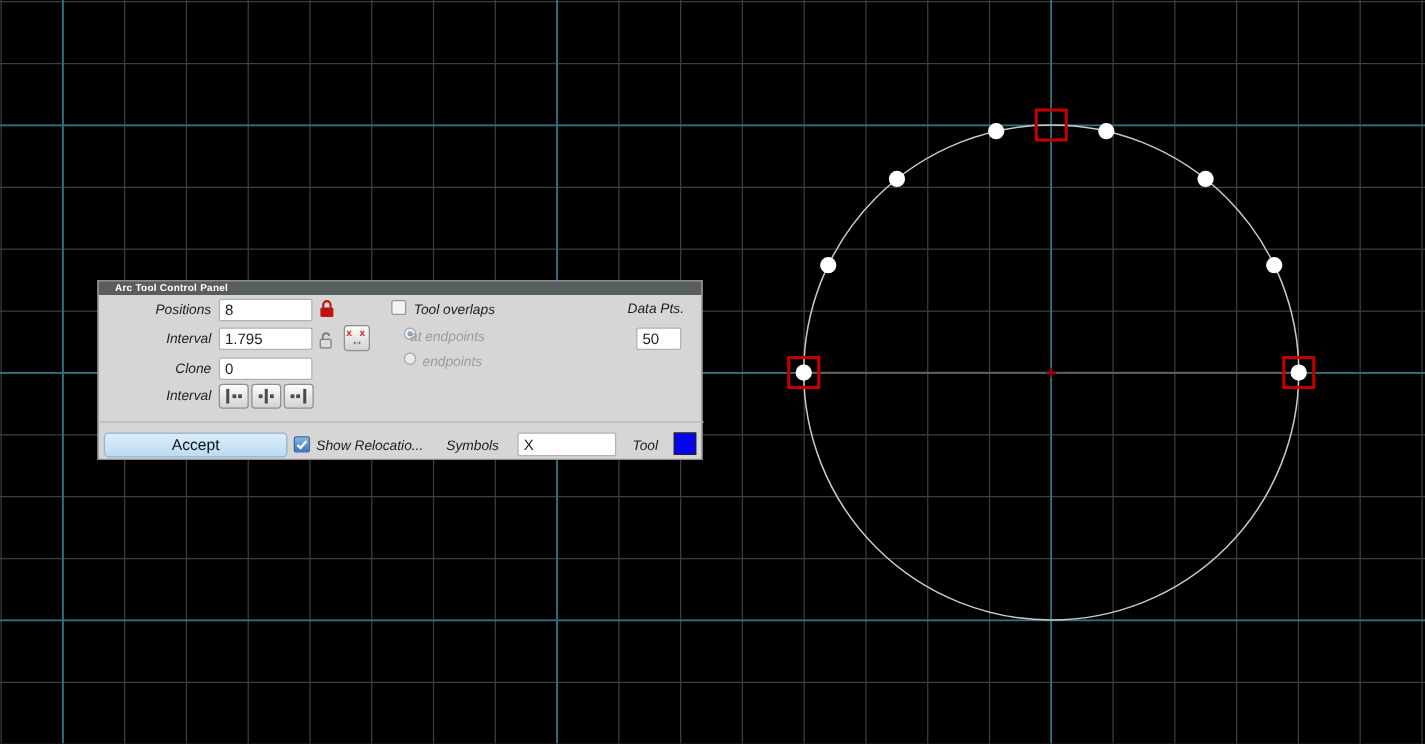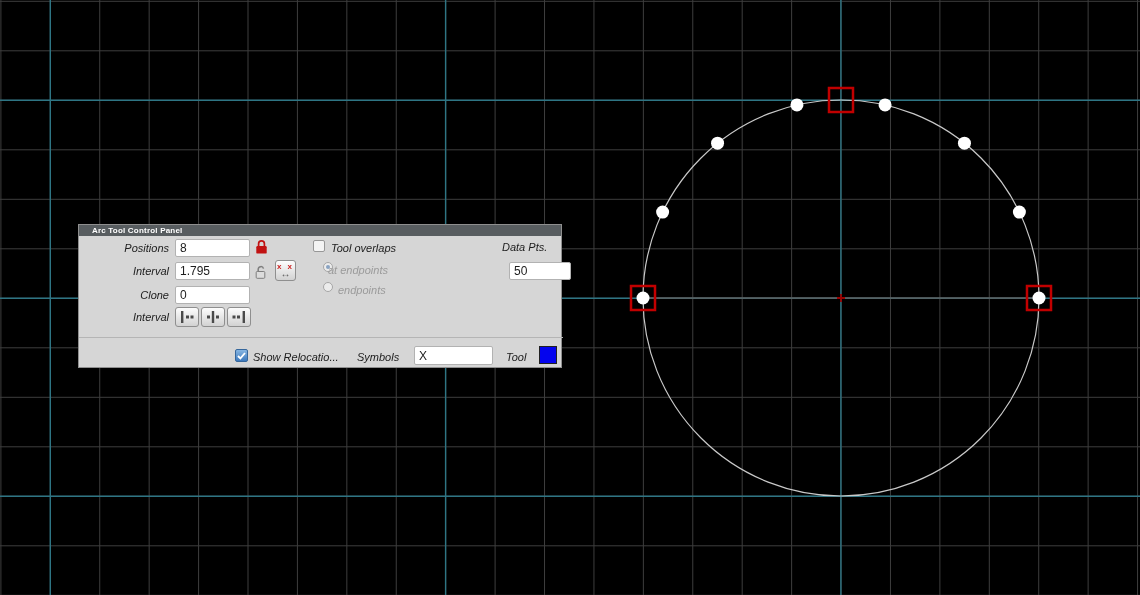--- a/index.html
+++ b/index.html
@@ -126,21 +126,21 @@
       <rect x="1.2" y="7.5" width="8.6" height="6.8" rx="1" fill="#dcdcdc" stroke="#7e7e7e"></rect>
     </svg>
     <div class="btn3d xbtn">
       <span class="xx">x x</span>
       <span class="ar">↔</span>
     </div>
     <div class="radio" style="left:244px;top:37px">
         <span class="dot"></span>
       </div>
     <div class="lbl dis" style="left:249px;top:36px">at endpoints</div>
-    <input class="fld" style="left: 430px; top: 37px; width: 62px;" value="50">
+    <input class="fld" style="left: 430px; top: 37px; width: 36px;" value="50">
 
     <div class="lbl r" style="top:61px">Clone</div>
     <input class="fld" style="left: 96px; top: 61px; width: 75px;" value="0">
     <div class="radio" style="left:244px;top:57px"></div>
     <div class="lbl dis" style="left:259px;top:56px">endpoints</div>
 
     <div class="lbl r" style="top:83px">Interval</div>
     <div class="btn3d" style="left:96px;top:82px;width:24px;height:20px">
       <svg width="14" height="12" viewBox="0 0 14 12">
         <g fill="#4a4a4a">
@@ -164,20 +164,21 @@
         <g fill="#4a4a4a">
             <rect x="10.6" y="0" width="2.4" height="12"></rect>
             <rect x="0.5" y="4.5" width="3" height="3"></rect>
             <rect x="5" y="4.5" width="3" height="3"></rect>
           </g>
       </svg>
     </div>
 
     <div class="sep"></div>
 
+    <div class="accept">Accept</div>
     <div class="ck on" style="left:156px;top:124px;width:13px;height:13px">
       <svg width="9" height="8" viewBox="0 0 9 8">
         <polyline points="1,4 3.4,6.4 8,1" fill="none" stroke="#fff" stroke-width="1.8"></polyline>
       </svg>
     </div>
     <div class="lbl" style="left:174px;top:123px">Show Relocatio...</div>
     <div class="lbl" style="left:278px;top:123px">Symbols</div>
     <input class="fld" style="left: 335px; top: 121px; width: 79px; height: 19px;" value="X">
     <div class="lbl" style="left:427px;top:123px">Tool</div>
     <div class="swatch" style="background: rgb(4, 4, 238);"></div>

